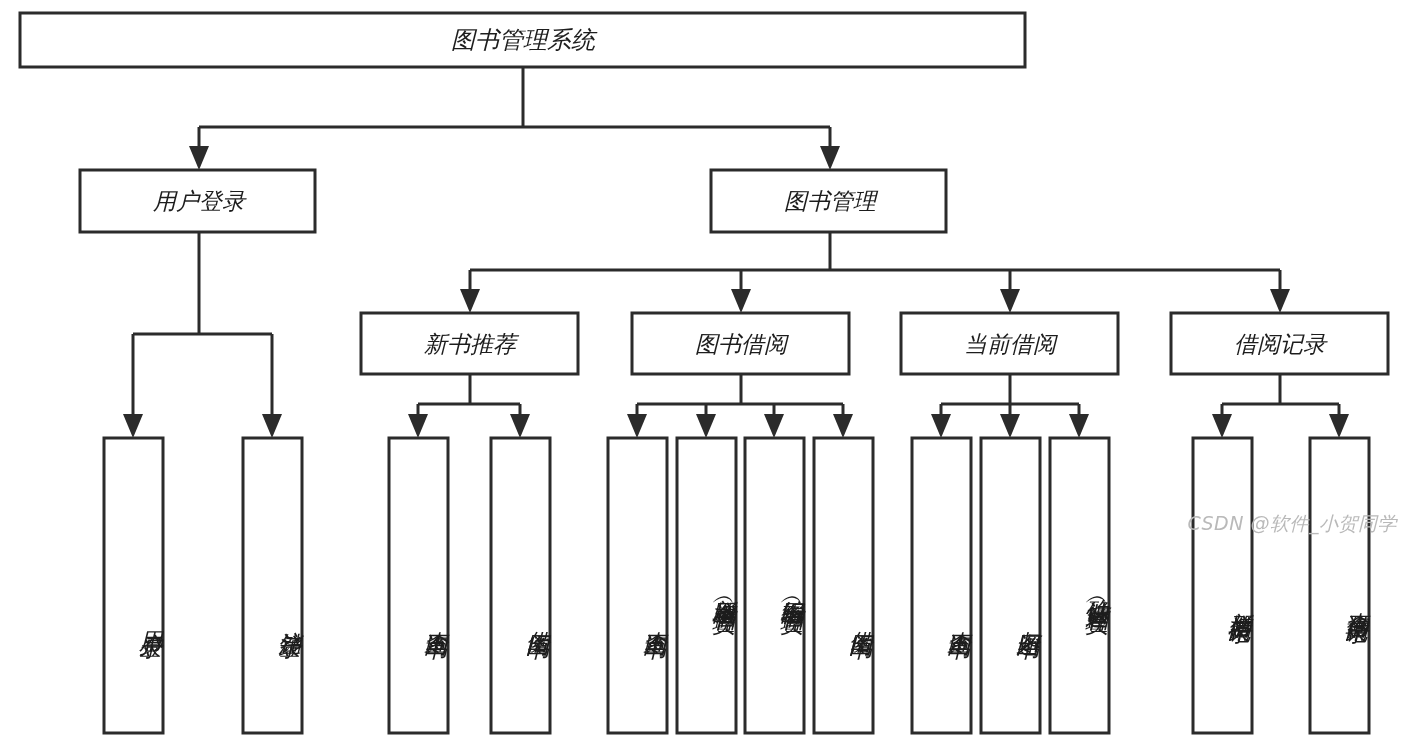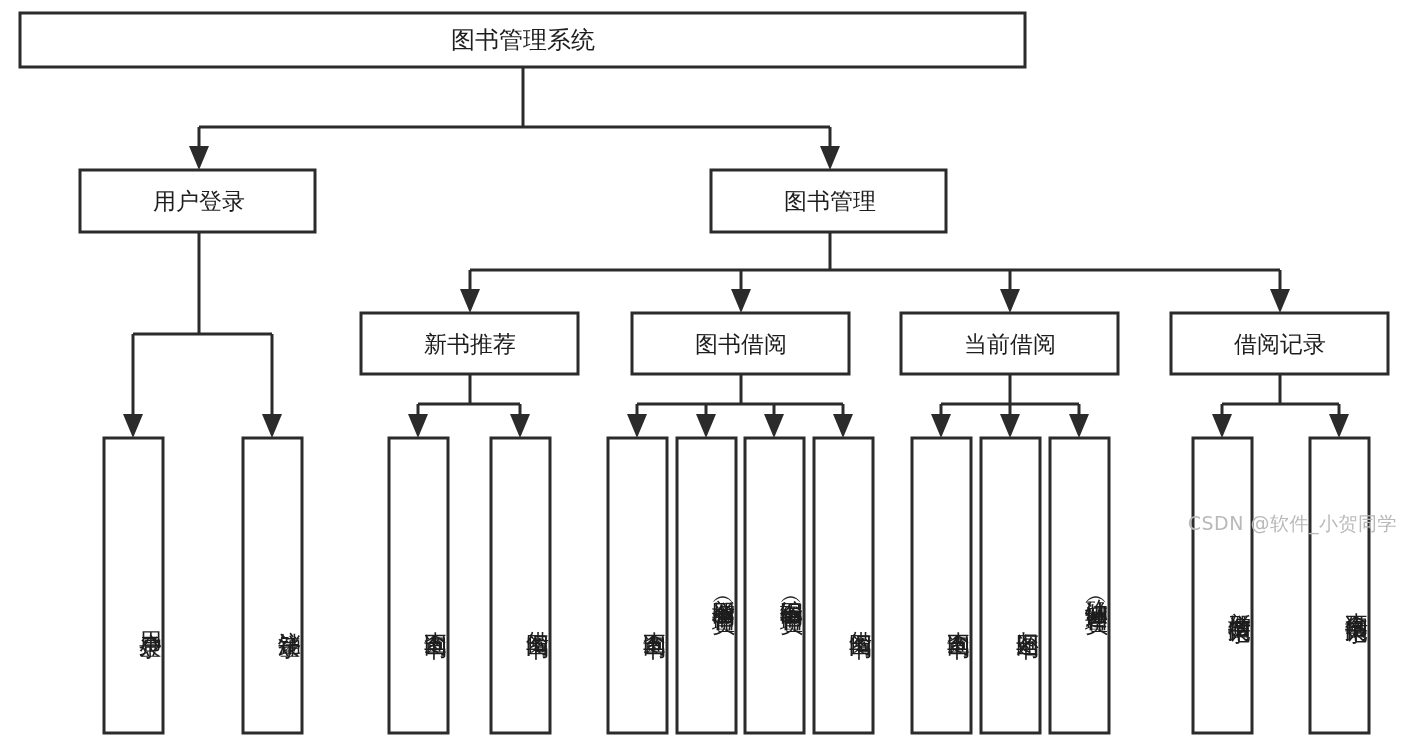--- a/index.html
+++ b/index.html
@@ -11,20 +11,21 @@
     width: 1405px;
     height: 747px;
     font-family: "DejaVu Sans", "Liberation Sans", sans-serif;
     overflow: hidden;
   }
   #diagram-root {
     position: relative;
     width: 1405px;
     height: 541px;
     background: #ffffff;
+    font-style: italic;
   }
   svg.diagram-canvas {
     position: absolute;
     left: 0;
     top: 0;
     width: 1405px;
     height: 747px;
   }
   .node-box {
     fill: #ffffff;

